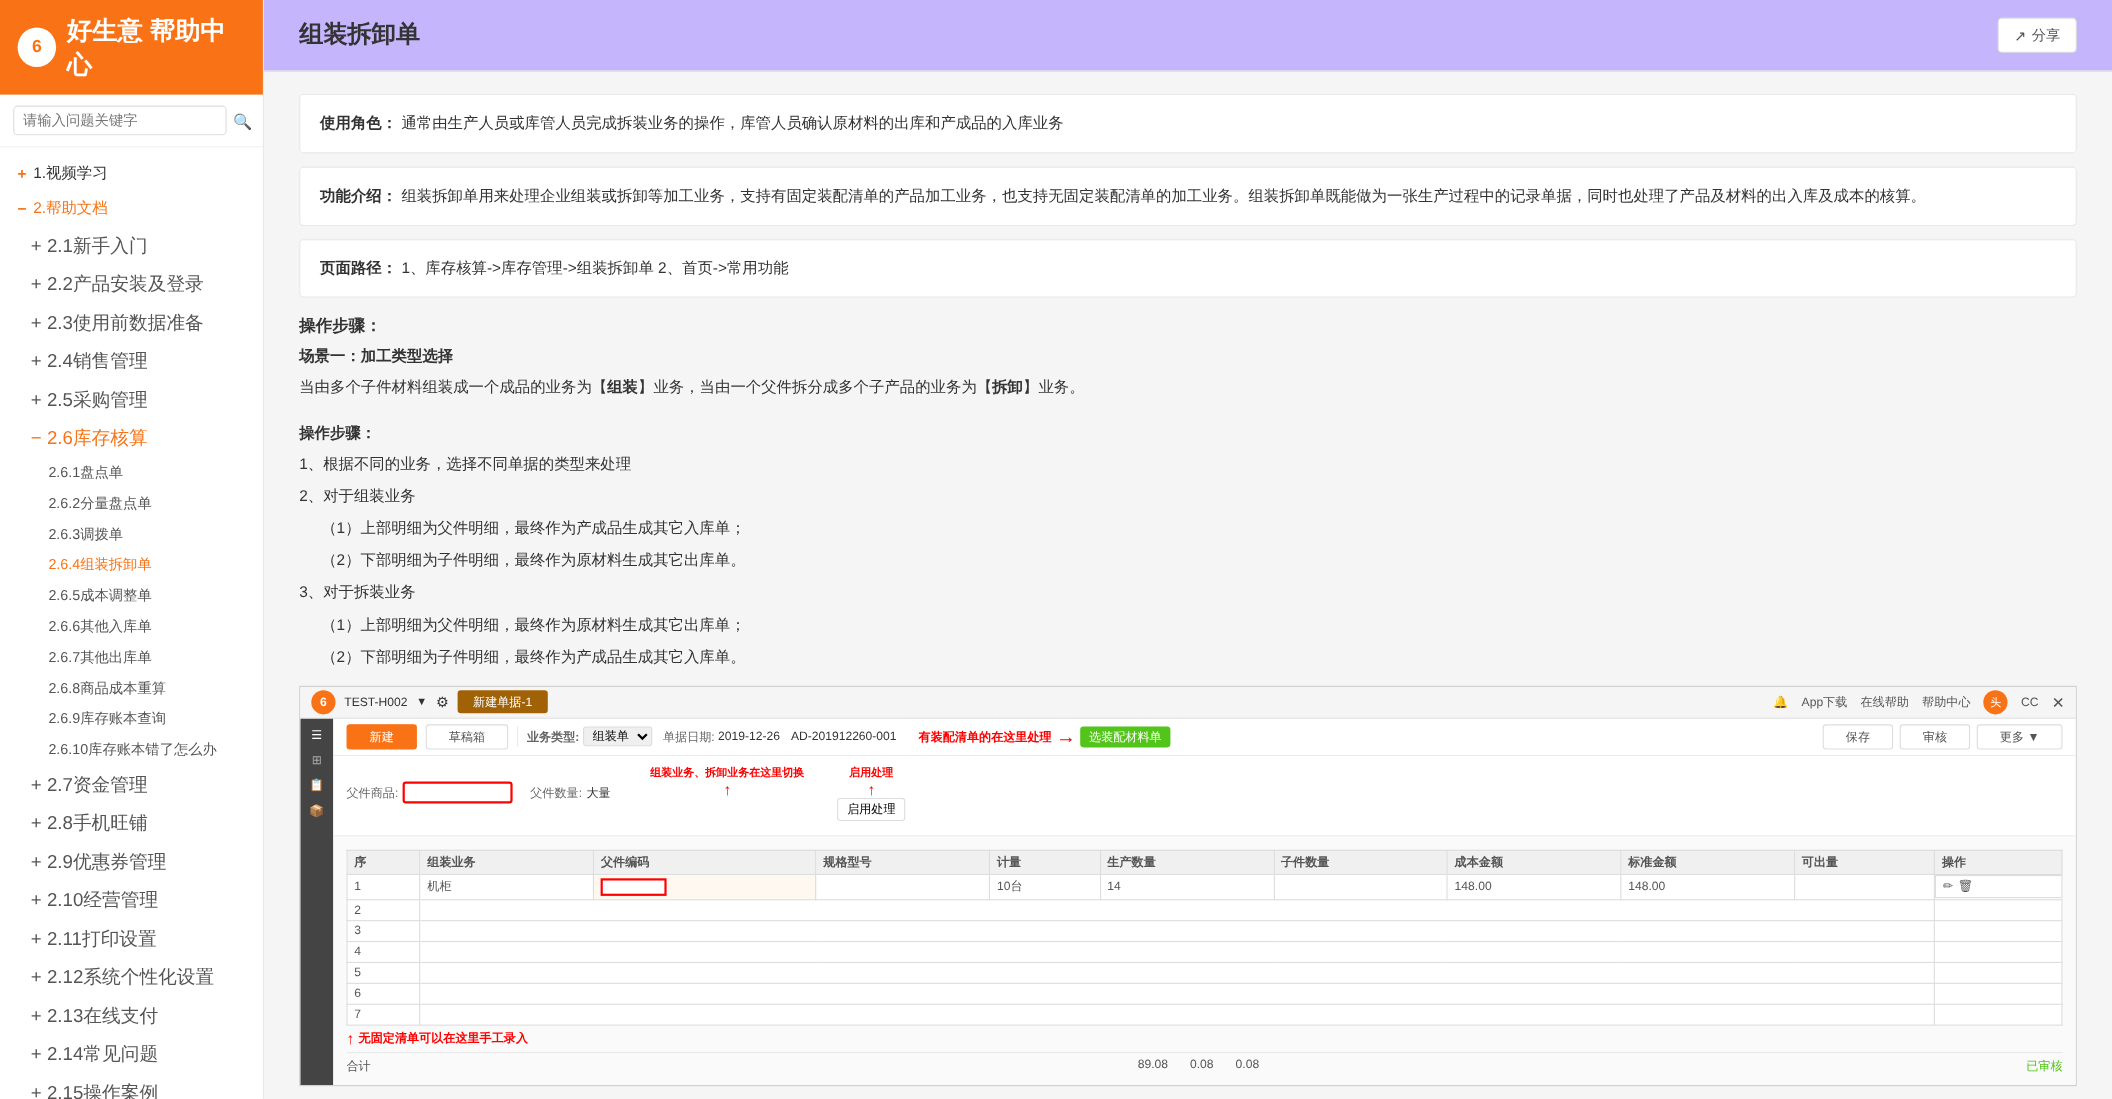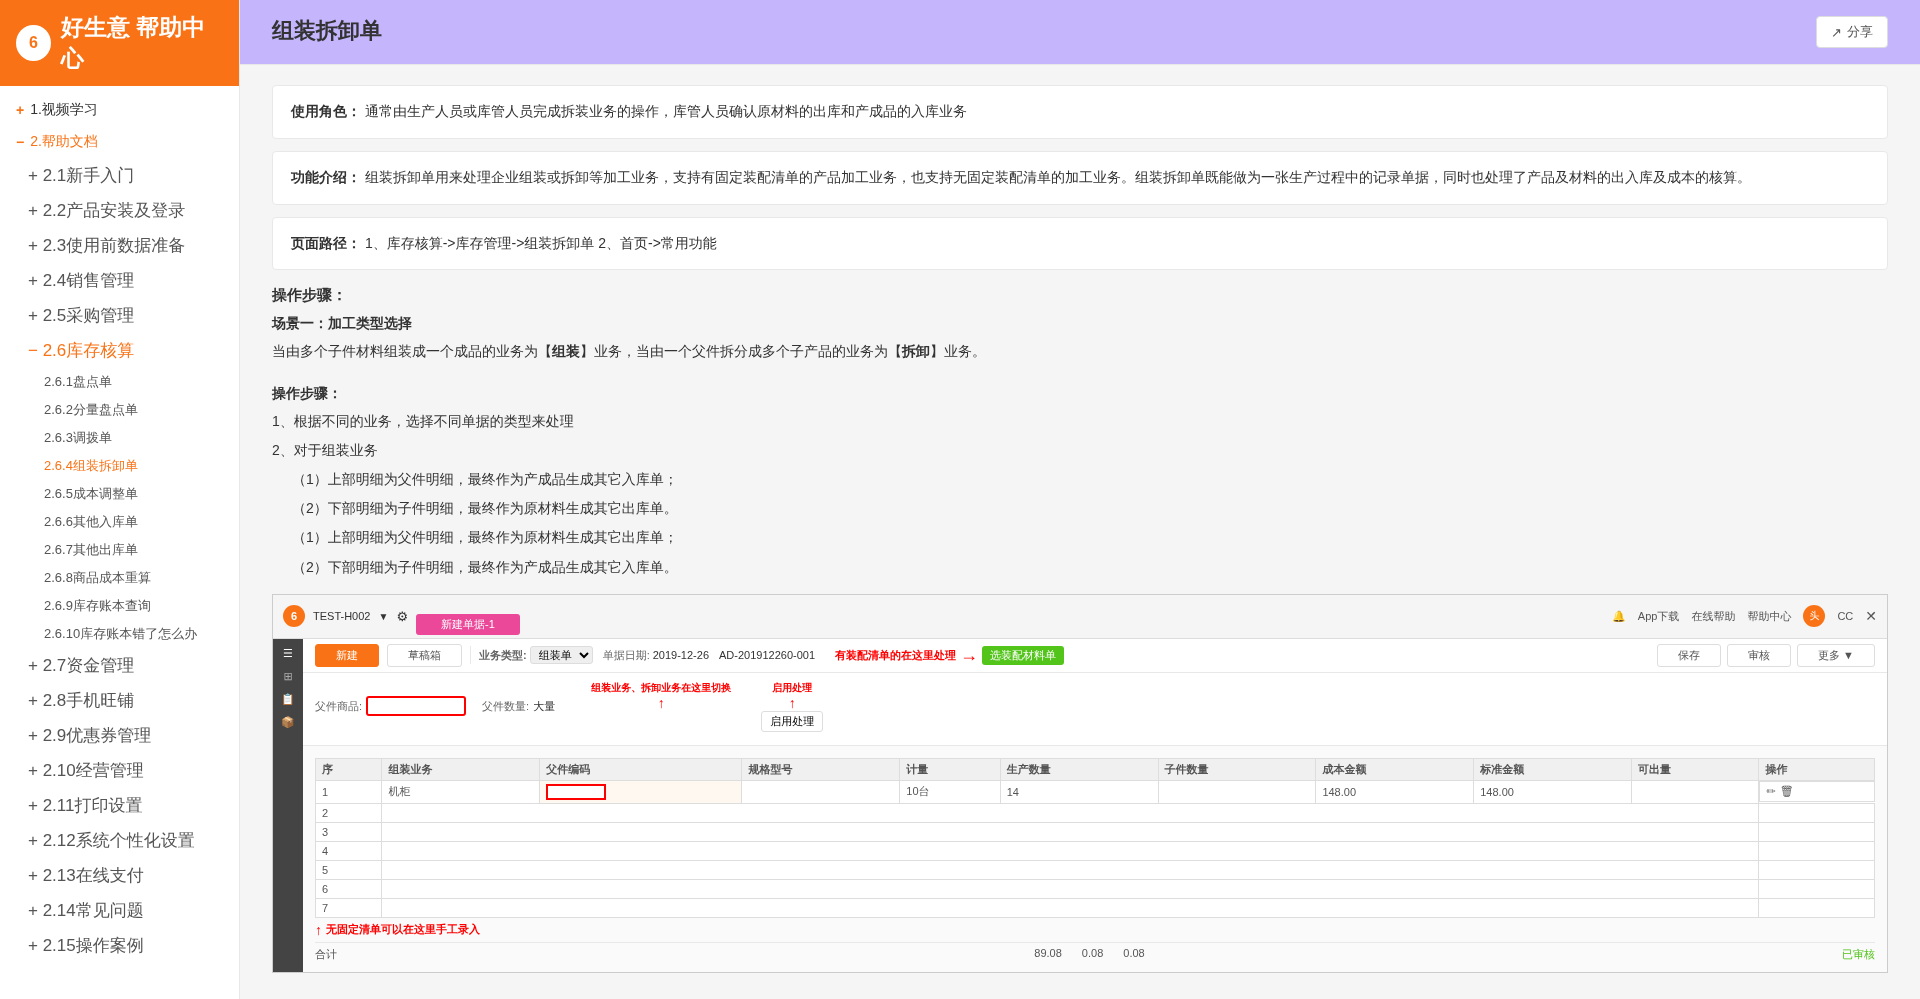--- a/index.html
+++ b/index.html
@@ -178,21 +178,21 @@
       padding-left: 20px;
       display: block;
     }
     .ss-topbar-left {
       display: flex; align-items: center; gap: 8px;
     }
     .ss-logo-small {
       width: 22px; height: 22px; background: #f97316; border-radius: 50%; display: flex; align-items: center; justify-content: center; color: #fff; font-size: 11px; font-weight: bold;
     }
     .ss-btn-orange {
-      background: #ec4899; color: #fff; border: none; border-radius: 3px; padding: 3px 25px; font-size: 11px; cursor: pointer; margin-top: 16px;
+      background: #a16207; color: #fff; border: none; border-radius: 3px; padding: 3px 14px; font-size: 11px; cursor: pointer;
     }
 
     .ss-table {
       width: 100%;
       border-collapse: collapse;
       font-size: 11px;
       margin-top: 6px;
       background: #fff;
     }
     .ss-table th {
@@ -307,20 +307,24 @@
 <body>
 
 <div class="sidebar">
   <div class="sidebar-header">
     <div class="logo-circle">
       <span>6</span>
     </div>
     <span class="sidebar-title">好生意 帮助中心</span>
   </div>
 
+  <div class="search-box">
+    <input class="search-input" type="text" placeholder="请输入问题关键字" style="">
+    <button class="search-icon-btn">🔍</button>
+  </div>
 
   <nav class="nav-list">
 
     <div class="nav-category">
       <span class="plus-icon">+</span>
       <span>1.视频学习</span>
     </div>
 
     <div class="nav-category active">
       <span class="minus-icon">−</span>
@@ -428,20 +432,21 @@
     <div class="sub-section-title">操作步骤：</div>
 
     <div class="step-item">1、根据不同的业务，选择不同单据的类型来处理</div>
     <div class="step-item">2、对于组装业务</div>
     <div class="step-item">
       <span class="indent">（1）上部明细为父件明细，最终作为产成品生成其它入库单；</span>
     </div>
     <div class="step-item">
       <span class="indent">（2）下部明细为子件明细，最终作为原材料生成其它出库单。</span>
     </div>
+    <div class="step-item">3、对于拆装业务</div>
     <div class="step-item">
       <span class="indent">（1）上部明细为父件明细，最终作为原材料生成其它出库单；</span>
     </div>
     <div class="step-item">
       <span class="indent">（2）下部明细为子件明细，最终作为产成品生成其它入库单。</span>
     </div>
 
     <div class="ss-outer-wrapper" style="margin-top:14px;">
 
       <div class="ss-window-bar">

